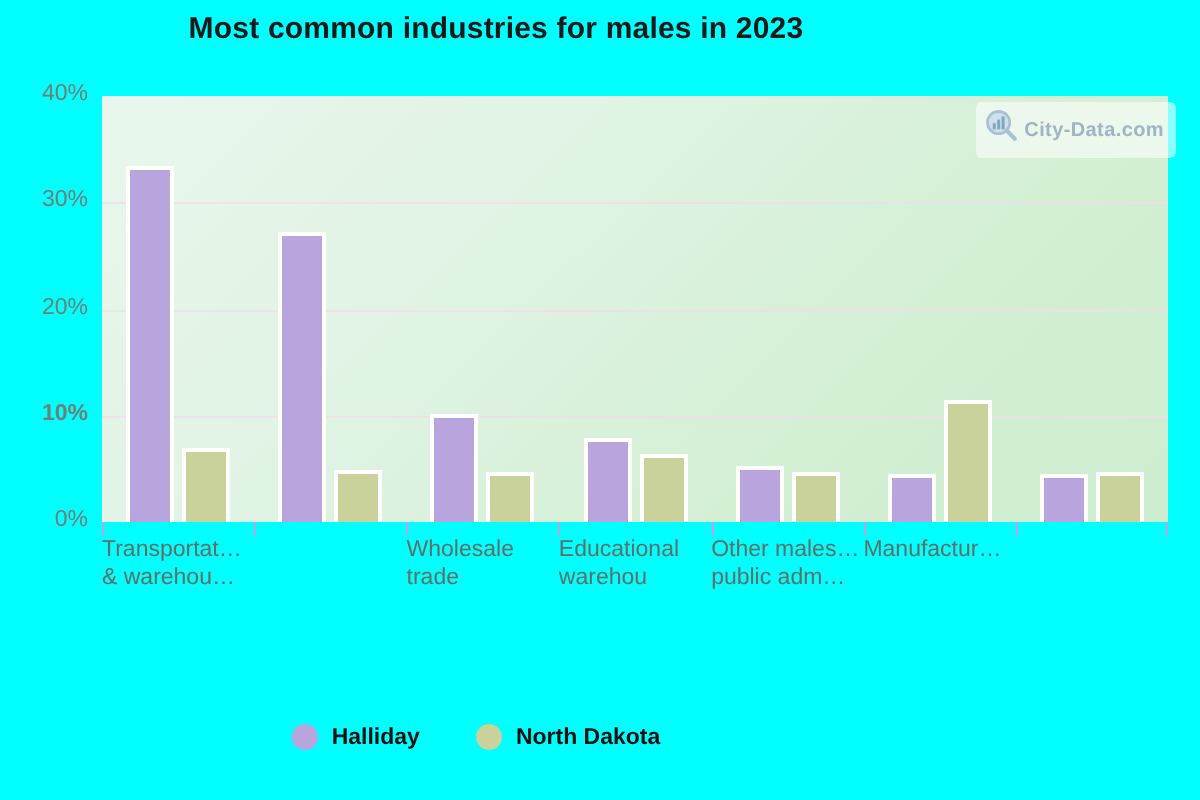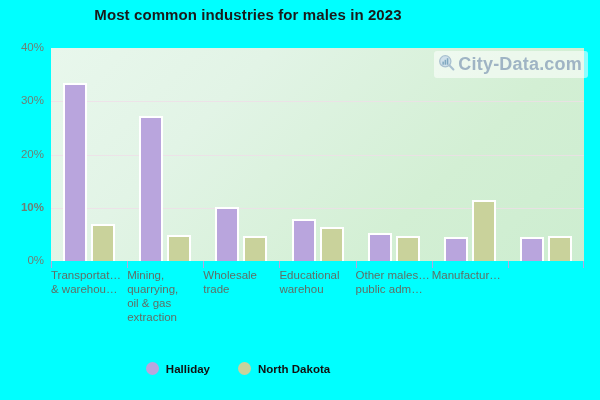--- a/index.html
+++ b/index.html
@@ -134,21 +134,21 @@
     right: 12px;
     top: 51px;
     display: flex;
     align-items: center;
     gap: 3px;
     padding: 3px 6px 3px 4px;
     background: rgba(255,255,255,0.55);
     border-radius: 3px;
   }
   #watermark-text {
-    font-size: 18px;
+    font-size: 10px;
     font-weight: bold;
     color: #9fb4c4;
     letter-spacing: 0.2px;
   }
 </style>
 </head>
 <body>
 
 <div id="chart-title">Most common industries for males in 2023</div>
 
@@ -181,24 +181,20 @@
     <div class="bar nd" style="left: 420.786px; width: 24px; height: 60.705px;"></div>
     <div class="bar halliday" style="left: 468.929px; width: 24px; height: 23.9625px;"></div>
     <div class="bar nd" style="left: 496.929px; width: 24px; height: 25.0275px;"></div>
   </div>
 
 <div id="xaxis-layer">
     <div class="xtickmark" style="left: 0px;"></div>
     <div class="xlabel" style="left: 0px; width: 76.1429px;">Transportat…
 &amp; warehou…</div>
     <div class="xtickmark" style="left: 76.1429px;"></div>
-    <div class="xlabel" style="left: 76.1429px; width: 76.1429px;">Mining,
-quarrying,
-oil &amp; gas
-extraction</div>
     <div class="xtickmark" style="left: 152.286px;"></div>
     <div class="xlabel" style="left: 152.286px; width: 76.1429px;">Wholesale
 trade</div>
     <div class="xtickmark" style="left: 228.429px;"></div>
     <div class="xlabel" style="left: 228.429px; width: 76.1429px;">Educational
 warehou</div>
     <div class="xtickmark" style="left: 304.571px;"></div>
     <div class="xlabel" style="left: 304.571px; width: 76.1429px;">Other males…
 public adm…</div>
     <div class="xtickmark" style="left: 380.714px;"></div>

